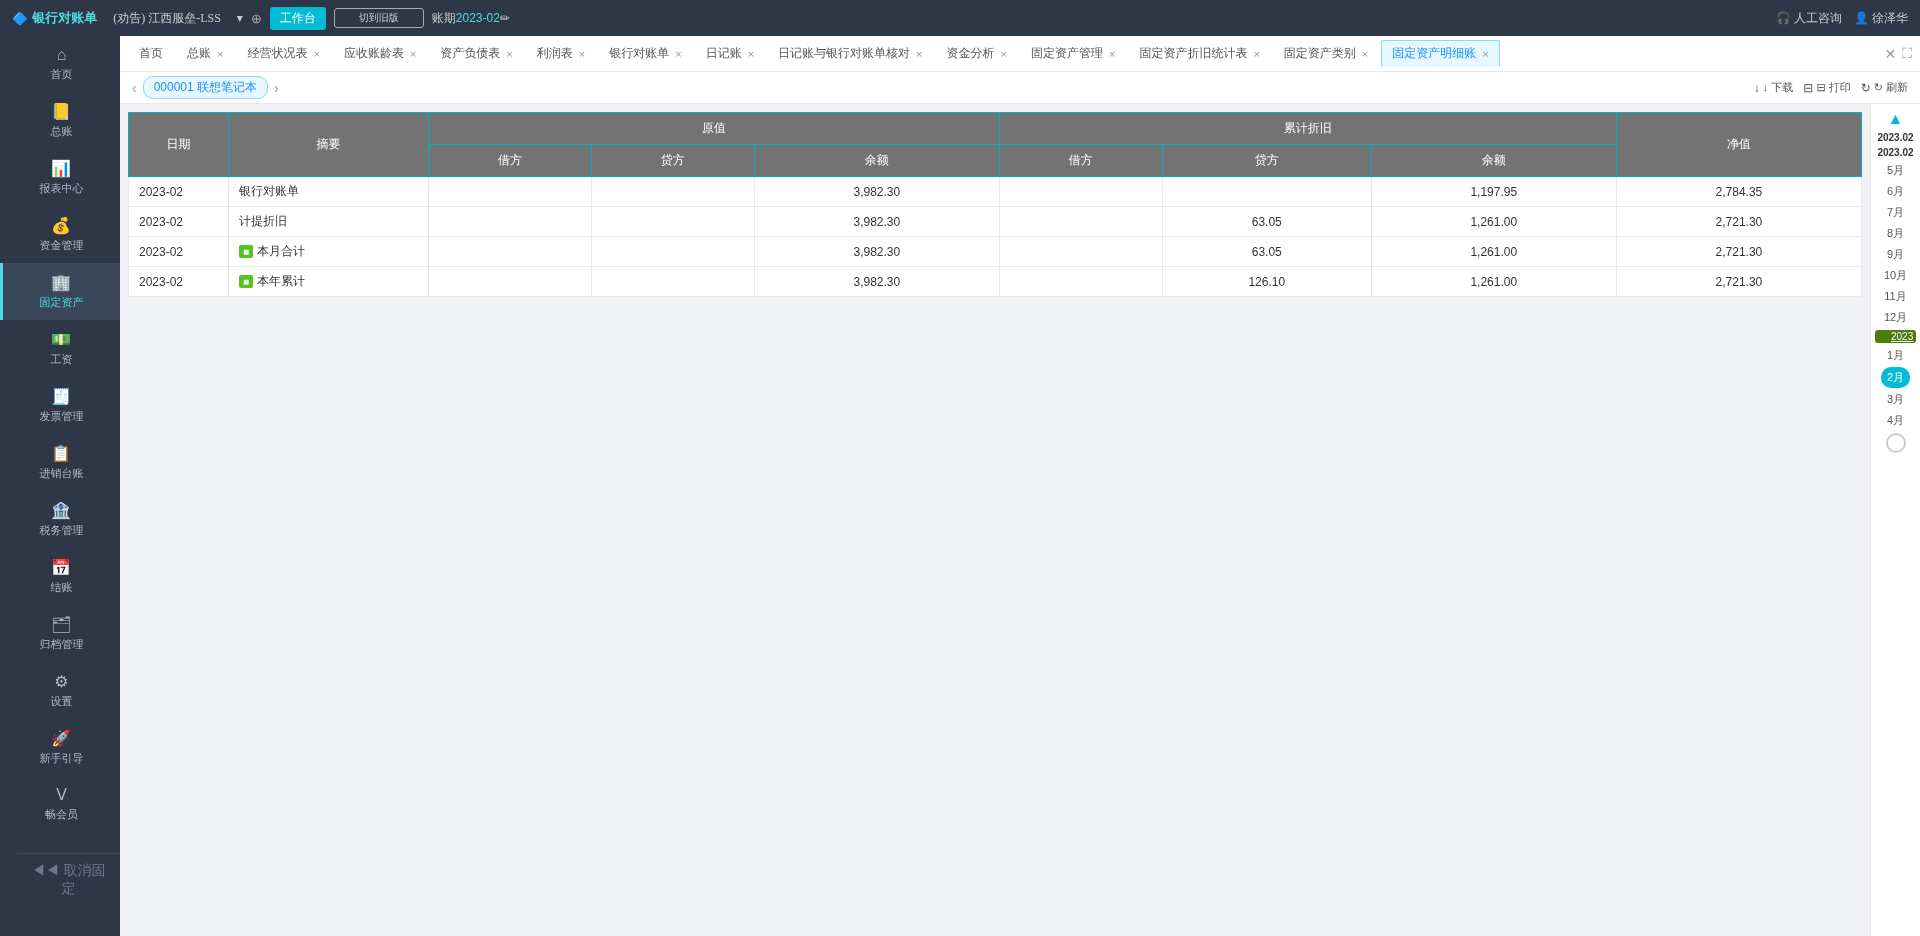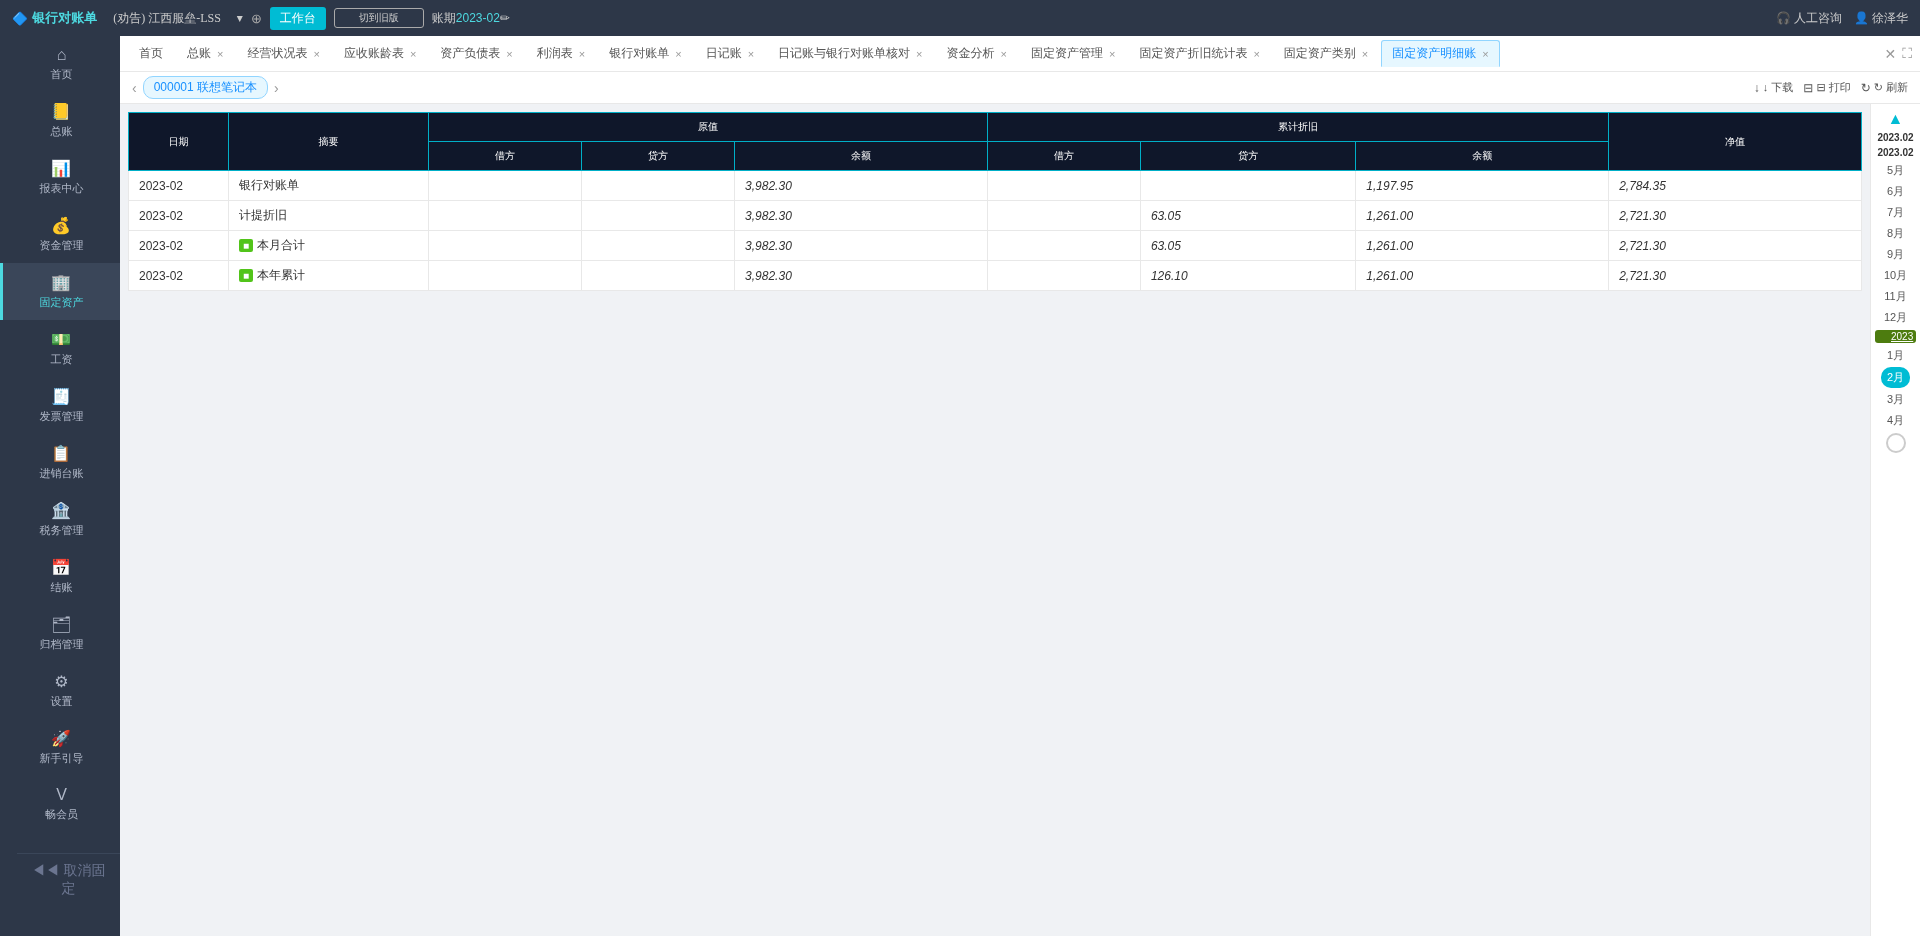--- a/index.html
+++ b/index.html
@@ -176,42 +176,42 @@
 
     table {
       border-collapse: collapse;
       width: 100%;
       min-width: 900px;
       background: #fff;
       border: 1px solid #e0e0e0;
     }
 
     thead th {
-      background: #0f172a;
+      background: #737373;
       color: #fff;
       padding: 7px 10px;
       text-align: center;
       font-weight: normal;
-      font-size: 10px;
+      font-size: 12px;
       border: 1px solid #00afc7;
     }
 
     thead th.th-date { width: 100px; }
     thead th.th-summary { width: 200px; }
 
     tbody td {
       padding: 6px 10px;
       border: 1px solid #e8e8e8;
       font-size: 12px;
       color: #333;
       text-align: center;
     }
 
     tbody td.td-left { text-align: left; }
-    tbody td.td-right { text-align: left; font-style: italic; }
+    tbody td.td-right { text-align: center; }
 
     .tag-green {
       display: inline-block;
       background: #52c41a;
       color: white;
       font-size: 10px;
       padding: 1px 4px;
       border-radius: 2px;
       margin-right: 4px;
     }

